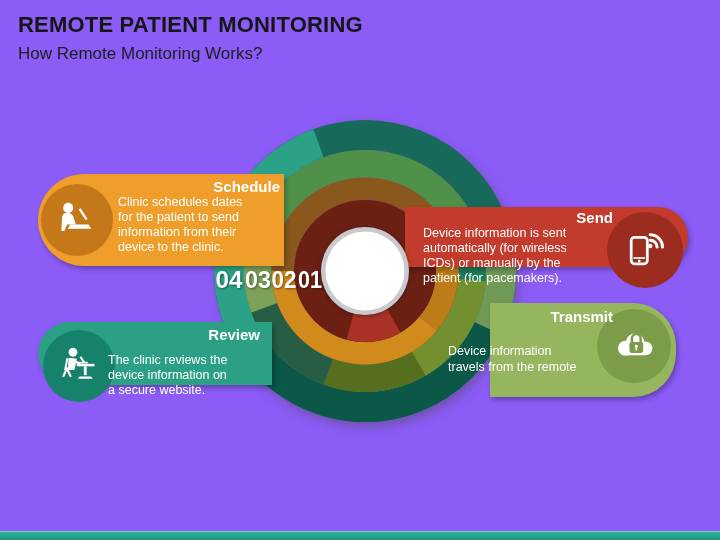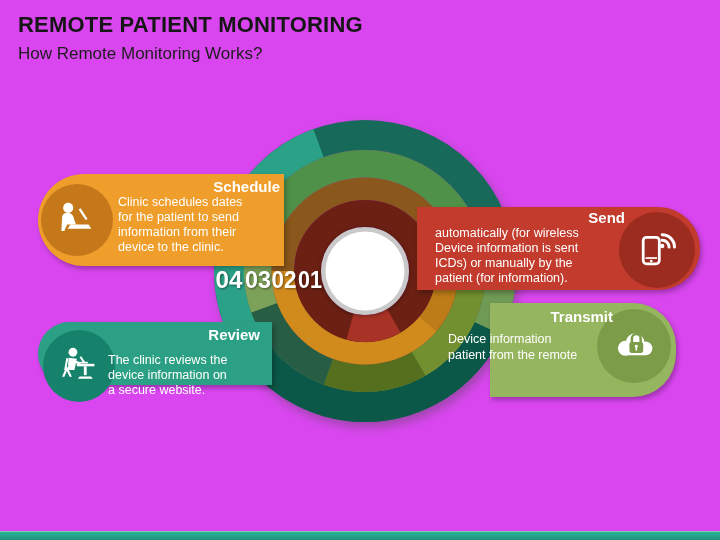--- a/index.html
+++ b/index.html
@@ -1,53 +1,53 @@
 <!DOCTYPE html>
 <html><head>
 <meta charset="utf-8">
 <style>
   html,body{margin:0;padding:0;background:#ffffff;}
   #slide{
     position:relative;width:720px;height:540px;overflow:hidden;
-    font-family:"Liberation Sans",sans-serif;background:#d946ef;
+    font-family:"Liberation Sans",sans-serif;background:#8b5cf6;
   }
   
   .title{
     position:absolute;left:18px;top:12px;width:600px;
     font-size:22px;font-weight:bold;color:#161616;letter-spacing:.2px;
   }
   .subtitle{
     position:absolute;left:18px;top:44px;width:600px;
     font-size:17px;color:#1d1d1d;
   }
   
   svg.fig{position:absolute;left:0;top:0;pointer-events:none;}
   #rings-svg{filter:drop-shadow(3px 5px 5px rgba(70,70,70,.40));}
   
   .banner{
     position:absolute;color:#fff;box-shadow:2px 3px 5px rgba(0,0,0,.28);
   }
   .banner .b-title{font-size:15px;font-weight:bold;text-align:right;}
   .banner .b-body{font-size:12.5px;line-height:15px;}
   #banner-schedule{left:38px;top:174px;width:246px;height:92px;background:#EF9E2B;border-radius:46px 0 0 46px;}
-  #banner-send{left:405px;top:207px;width:283px;height:83px;background:#C23B2C;border-radius:0 43px 43px 0;margin-left:12px;}
+  #banner-send{left:405px;top:207px;width:283px;height:60px;background:#C23B2C;border-radius:0 43px 43px 0;}
   #banner-transmit{left:490px;top:303px;width:186px;height:94px;background:#96B55F;border-radius:0 43px 43px 0;}
   #banner-review{left:38px;top:322px;width:234px;height:63px;background:#2BA084;border-radius:44px 0 0 44px;}
   .cap-circle{position:absolute;border-radius:50%;display:flex;align-items:center;justify-content:center;}
   #circle-schedule{left:3px;top:10px;width:72px;height:72px;background:#C4781A;}
   #circle-send{left:202px;top:5px;width:76px;height:76px;background:#9C2C1F;}
   #circle-transmit{left:107px;top:6px;width:74px;height:74px;background:#7C9C49;}
   #circle-review{left:5px;top:8px;width:72px;height:72px;background:#17826C;}
   .txt{position:absolute;}
   #txt-schedule{left:80px;top:4px;width:162px;}
   #txt-send{left:18px;top:2px;width:190px;}
   #txt-transmit{left:-42px;top:5px;width:165px;}
   #txt-review{left:70px;top:4px;width:152px;}
   #txt-review .b-body{margin-top:10px;}
-  #txt-transmit .b-body{margin-top:6px;line-height:16px;}
+  #txt-transmit .b-body{margin-top:18px;line-height:16px;}
   
   .footer-bar{
     position:absolute;left:0;top:531px;width:720px;height:9px;
     background:linear-gradient(#2eb396,#1b9078);
     border-top:1px solid #79ccb8;
   }
 </style>
 </head>
 <body>
 
@@ -115,24 +115,24 @@
         <line x1="10" y1="27" x2="20" y2="27" stroke="#fff" stroke-width="1.5"></line>
         <circle cx="15" cy="29.6" r="1.2" fill="#fff"></circle>
         <circle cx="24.5" cy="16.5" r="1.9" fill="#fff"></circle>
         <path d="M24.5 11.5a6 6 0 0 1 6 6" fill="none" stroke="#fff" stroke-width="2.6" stroke-linecap="round"></path>
         <path d="M24.5 6.8a10.7 10.7 0 0 1 10.7 10.7" fill="none" stroke="#fff" stroke-width="2.6" stroke-linecap="round"></path>
       </svg>
     </div>
     <div class="txt" id="txt-send">
       <div class="b-title">Send</div>
       <div class="b-body">
+        <div>Device information is sent</div>
         <div>automatically (for wireless</div>
-        <div>Device information is sent</div>
         <div>ICDs) or manually by the</div>
-        <div>patient (for information).</div>
+        <div>patient (for pacemakers).</div>
       </div>
     </div>
   </div>
 
   <div class="banner" id="banner-transmit">
     <div class="cap-circle" id="circle-transmit">
       <svg width="46" height="46" viewBox="0 0 40 40">
         <g fill="#ffffff">
           <circle cx="12.5" cy="22" r="6.5"></circle>
           <circle cx="21" cy="17" r="8"></circle>
@@ -142,21 +142,21 @@
         <path d="M18.2 16.8v-3.4a3.8 3.8 0 0 1 7.6 0v3.4" fill="none" stroke="#7C9C49" stroke-width="2.2"></path>
         <rect x="16" y="16.5" width="12" height="9.5" rx="1.8" fill="#7C9C49"></rect>
         <circle cx="22" cy="20.3" r="1.3" fill="#ffffff"></circle>
         <rect x="21.35" y="20.8" width="1.3" height="3.2" fill="#ffffff"></rect>
       </svg>
     </div>
     <div class="txt" id="txt-transmit">
       <div class="b-title">Transmit</div>
       <div class="b-body">
         <div>Device information</div>
-        <div>patient from the remote</div>
+        <div>travels from the remote</div>
       </div>
     </div>
   </div>
 
   <div class="banner" id="banner-review">
     <div class="cap-circle" id="circle-review">
       <svg width="44" height="44" viewBox="0 0 40 40">
         <g fill="#ffffff">
           <circle cx="14.5" cy="7.5" r="4"></circle>
           <path d="M10.5 12.5l7.5 1-1.8 8.7h-6.2Z"></path>

